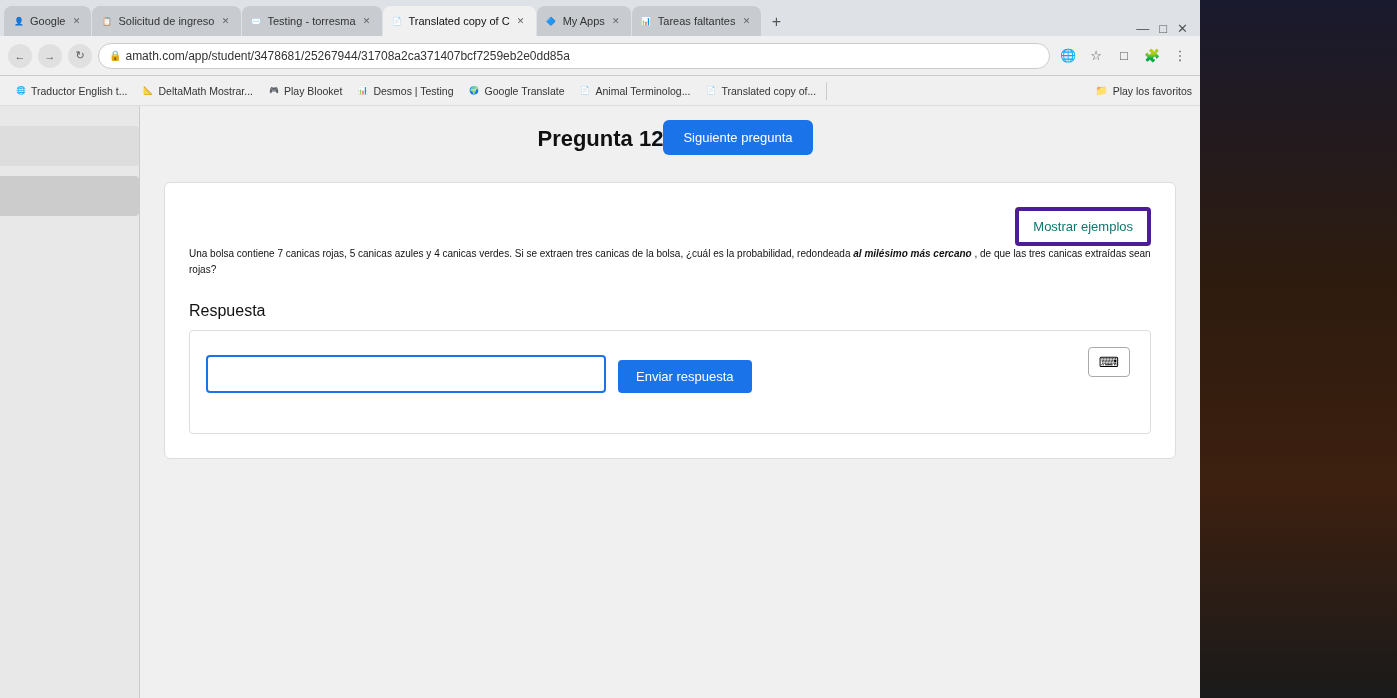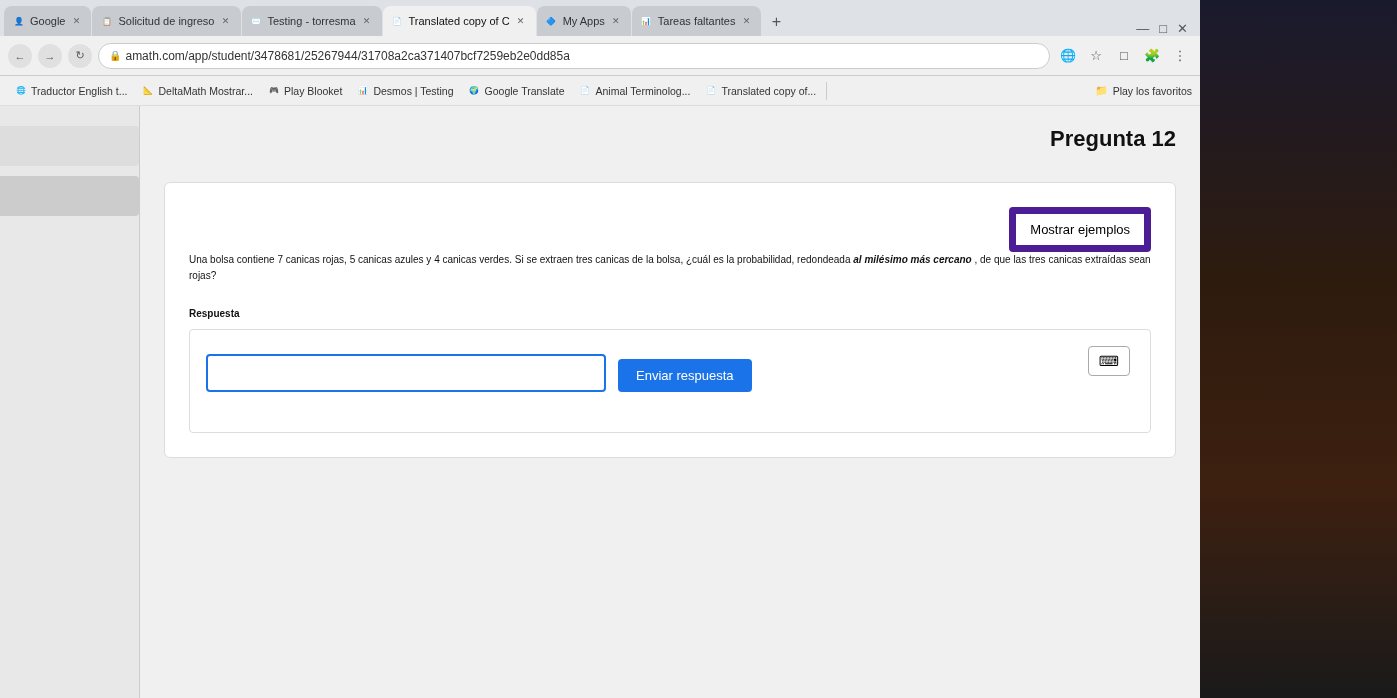--- a/index.html
+++ b/index.html
@@ -256,48 +256,48 @@
       background: white;
       border: 1px solid #ddd;
       border-radius: 6px;
       padding: 24px;
       margin-top: 8px;
     }
 
     .show-examples-btn {
       float: right;
       background: white;
-      border: 7px solid #4c1d95;
+      border: 4px solid #4c1d95;
       padding: 8px 14px;
       border-radius: 4px;
       font-size: 13px;
       cursor: pointer;
-      color: #000000;
+      color: #0f766e;
     }
 
     .question-text {
       font-size: 10px;
       color: #111;
       line-height: 1.6;
       margin-top: 8px;
       clear: both;
     }
 
     .question-text em {
       font-style: italic;
       font-weight: bold;
     }
 
     .answer-section {
       margin-top: 24px;
     }
 
     .answer-label {
-      font-size: 10px;
-      font-weight: bold;
+      font-size: 16px;
+      font-weight: normal;
       color: #111;
       margin-bottom: 10px;
     }
 
     .answer-row {
       display: flex;
       align-items: flex-end;
       gap: 12px;
       margin-top: 8px;
     }
@@ -486,22 +486,23 @@
     <div class="page-content">
 
       <div class="left-sidebar">
 
         <div style="width:100%; height:40px; background:#ddd; margin-top:20px; border-radius:0 4px 4px 0;"></div>
         <div style="width:100%; height:40px; background:#ccc; margin-top:10px; border-radius:0 4px 4px 0;"></div>
       </div>
 
       <div class="main-content">
 
-        <div style="display:flex; justify-content:flex-end; align-items:flex-start; margin-bottom:16px;margin-left:10px;">
+        <div style="display:flex; justify-content:center; align-items:flex-start; margin-bottom:16px;margin-left:10px;">
           <h1 class="question-header">Pregunta 12</h1>
+          <button class="next-btn">Siguiente pregunta</button>
         </div>
 
         <div class="question-box">
 
           <div style="text-align:right; margin-bottom:16px;">
             <button class="show-examples-btn">Mostrar ejemplos</button>
           </div>
 
           <p class="question-text">
             <span>Una bolsa contiene 7 canicas rojas, 5 canicas azules y 4 canicas verdes. Si se extraen tres canicas de la bolsa, ¿cuál es la probabilidad, redondeada</span>

